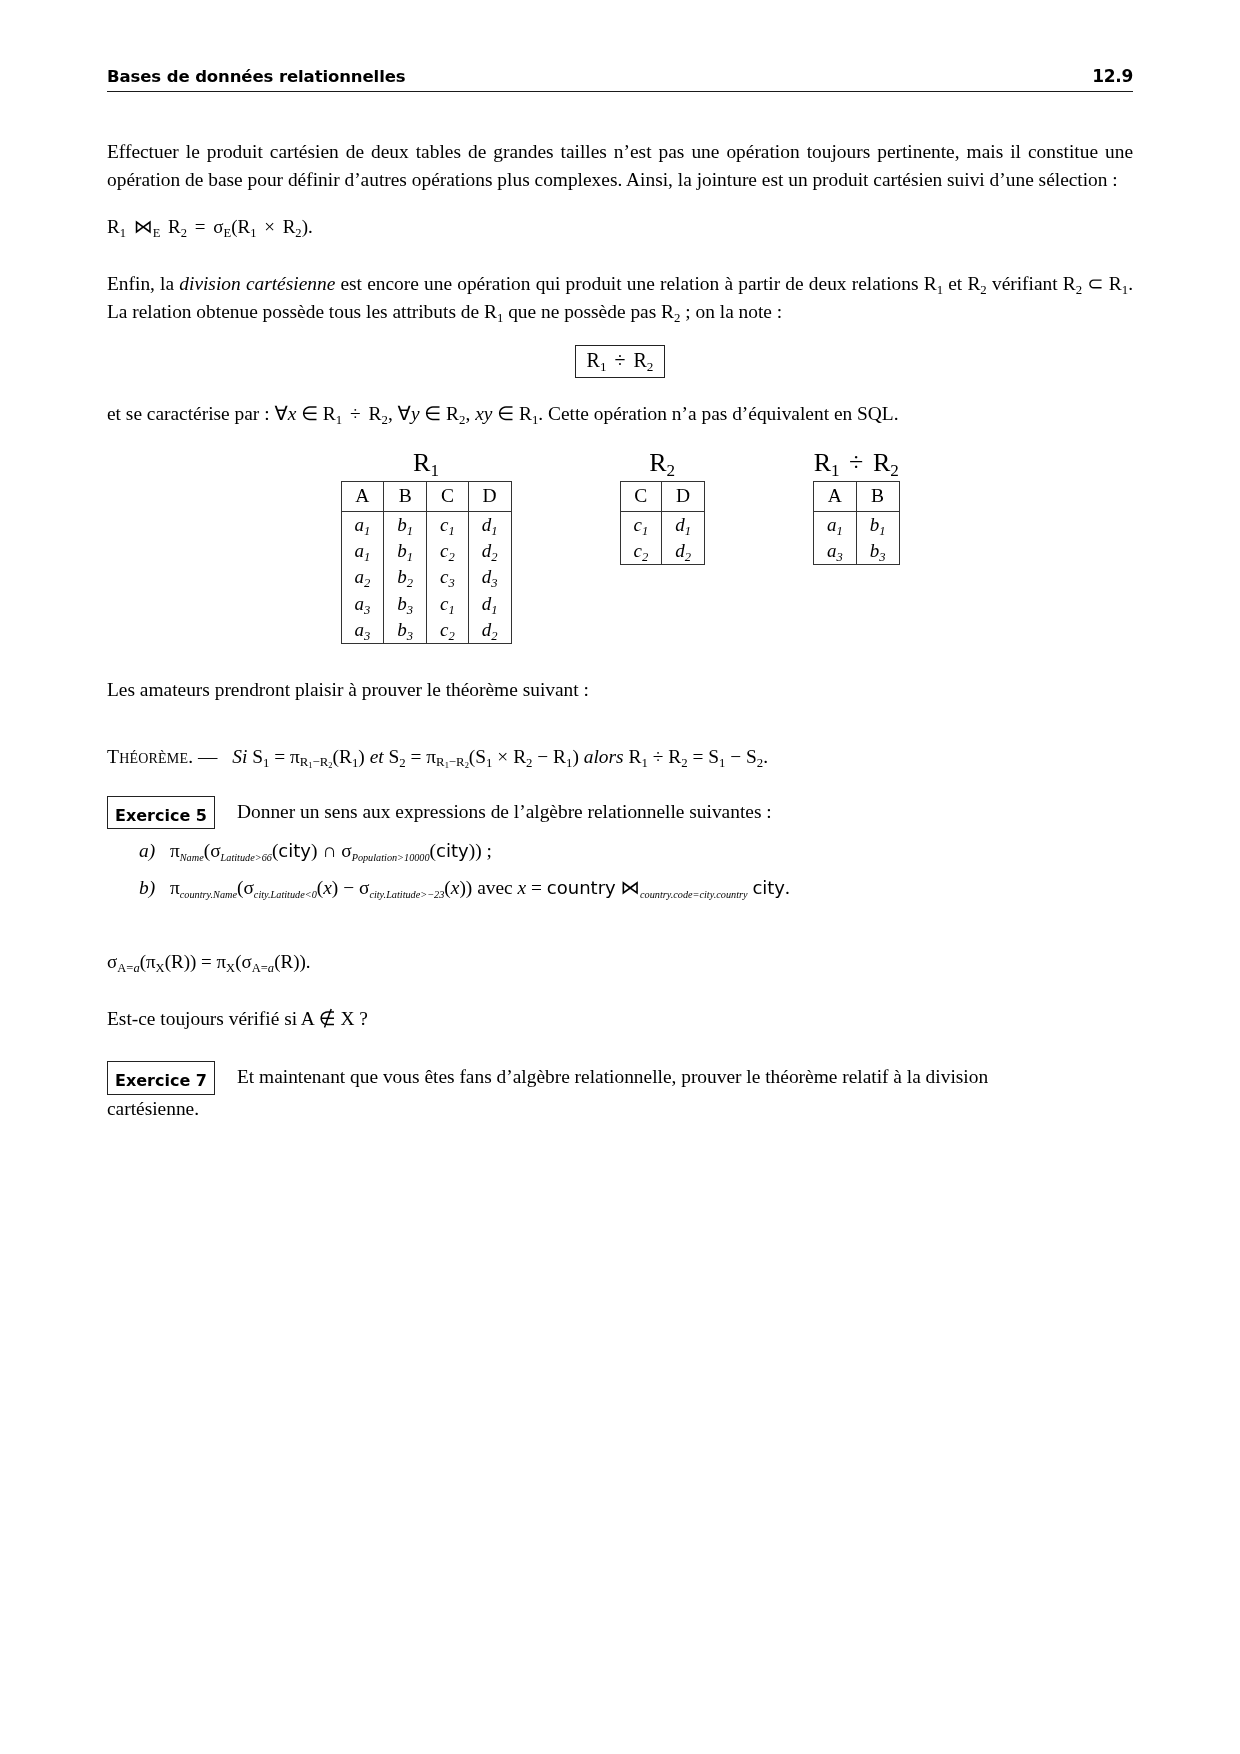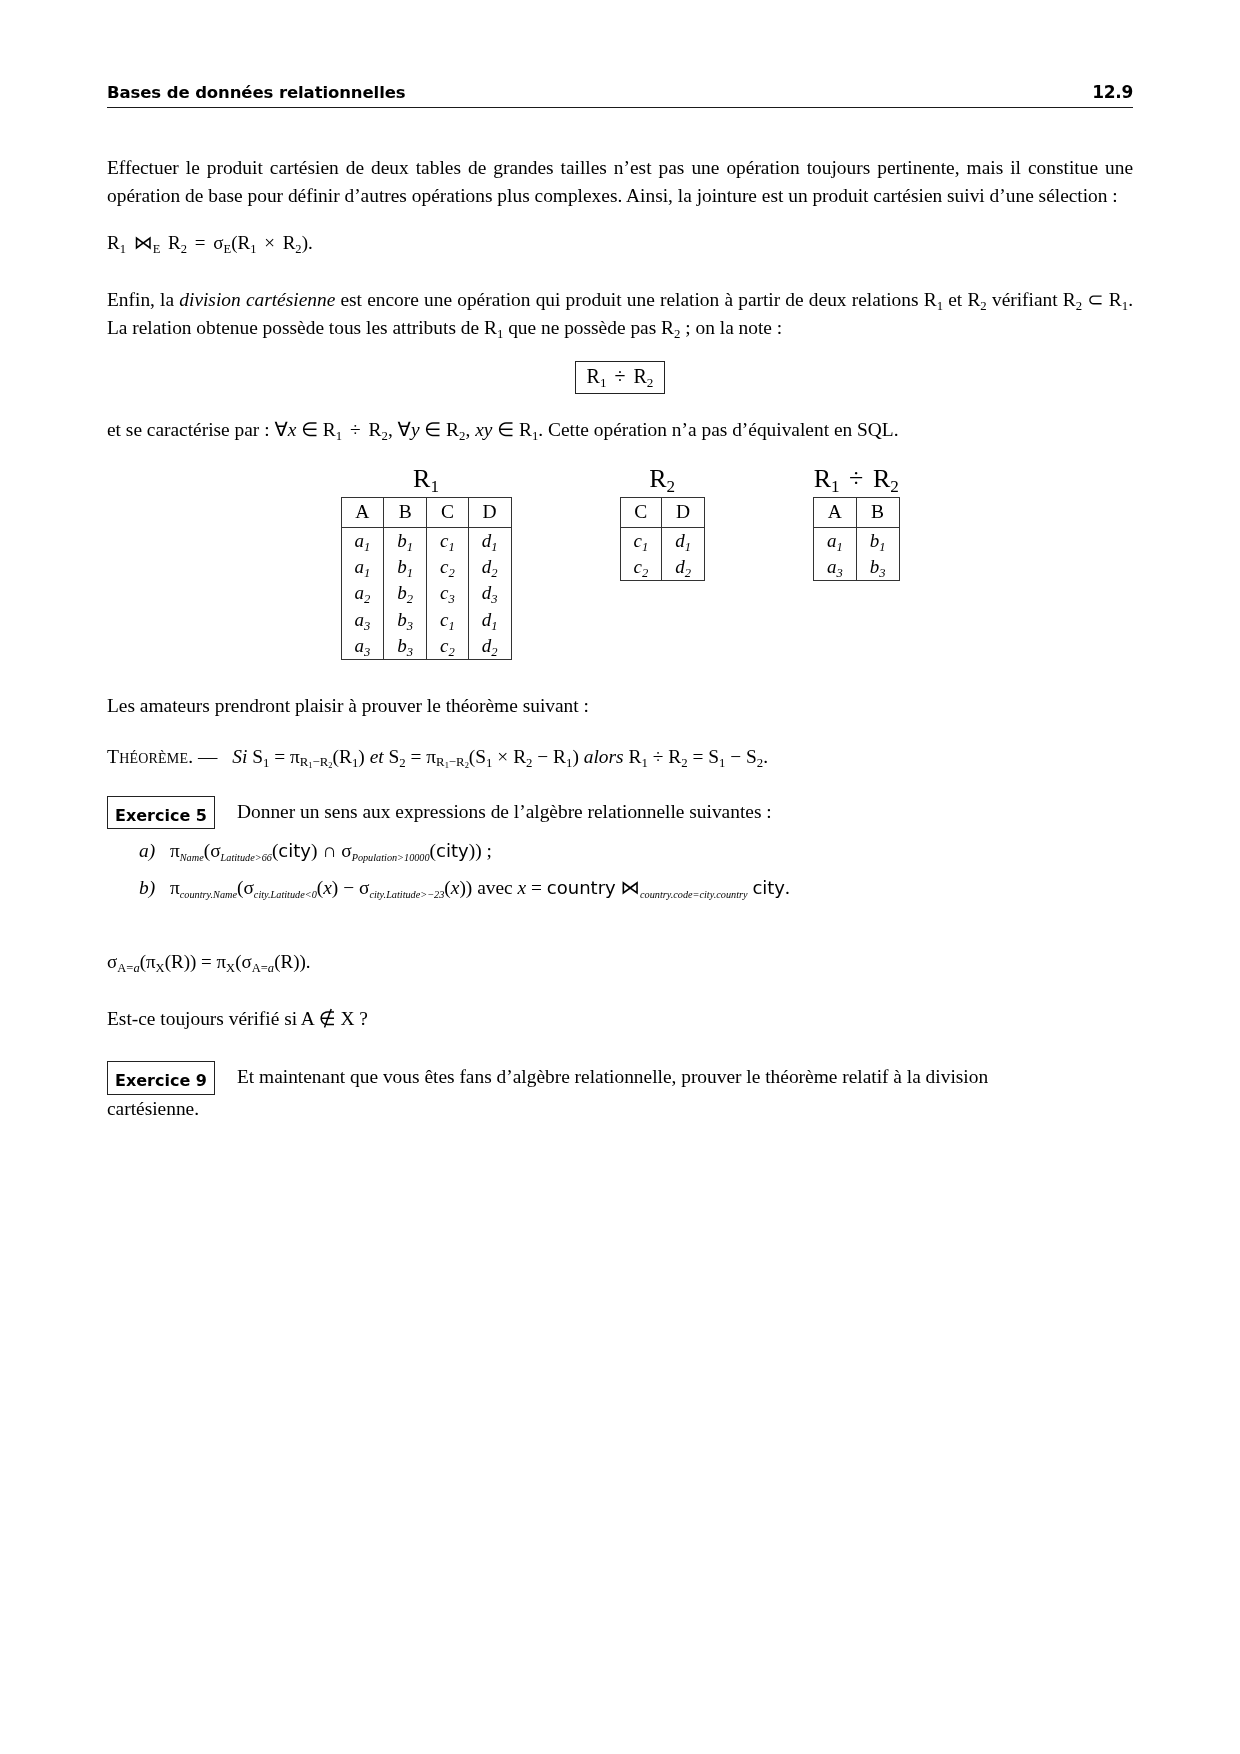--- a/index.html
+++ b/index.html
@@ -4,21 +4,21 @@
 <style>
   html, body { margin:0; padding:0; }
   body {
     width:1240px; height:1754px;
     background:#ffffff;
     font-family:"Liberation Serif", serif;
     color:#000;
     -webkit-font-smoothing:antialiased;
   }
   .page { position:relative; width:1240px; height:1754px; padding:0; }
-  .content { position:absolute; left:107px; top:82px; width:1026px; }
+  .content { position:absolute; left:107px; top:66px; width:1026px; }
 
   
   .runhead {
     display:flex; justify-content:space-between; align-items:baseline;
     font-family:"DejaVu Sans", sans-serif;
     font-weight:700; font-size:16.5px; letter-spacing:-0.1px;
     padding-bottom:5px;
   }
   .runhead .folio { font-size:17px; font-weight:700; letter-spacing:-0.3px;}
   .rule { border-bottom:1.6px solid #1a1a1a; margin-bottom:46px; }
@@ -67,21 +67,21 @@
     line-height:1.28;
   }
   table.rel thead th {
     border-top:1.4px solid #333; border-bottom:1.2px solid #333;
     font-size:19.5px; padding-top:2px; padding-bottom:2px;
   }
   table.rel tbody tr:last-child td { border-bottom:1.4px solid #333; }
   table.rel td { font-style:italic; }
 
   
-  .theorem { font-size:19.4px; margin-top:0; }
+  .theorem { font-size:19.4px; margin-top:16px; }
   .thname {
     font-variant:small-caps; font-size:19.6px; letter-spacing:0.2px;
   }
   .dash { padding:0 5px; }
 
   
   .exrow { display:flex; align-items:flex-start; margin-top:2px; }
   .exbox {
     display:inline-block; border:1.3px solid #222;
     font-family:"DejaVu Sans", sans-serif; font-weight:700;
@@ -262,19 +262,19 @@
       σ<sub>A=<span class="v">a</span></sub>(π<sub>X</sub>(R)) = π<sub>X</sub>(σ<sub>A=<span class="v">a</span></sub>(R)).
     </div>
 
     <div class="gap-sm"></div>
 
     <p class="body">Est-ce toujours vérifié si A ∉ X ?</p>
 
     <div class="gap-lg"></div>
 
     <div class="exrow">
-      <span class="exbox">Exercice 9</span>
+      <span class="exbox">Exercice 7</span>
       <span class="extext">Et maintenant que vous êtes fans d’algèbre relationnelle, prouver le théorème relatif à la division</span>
     </div>
     <div class="cont">cartésienne.</div>
 
   </div>
 </div>
 
 </body></html>

